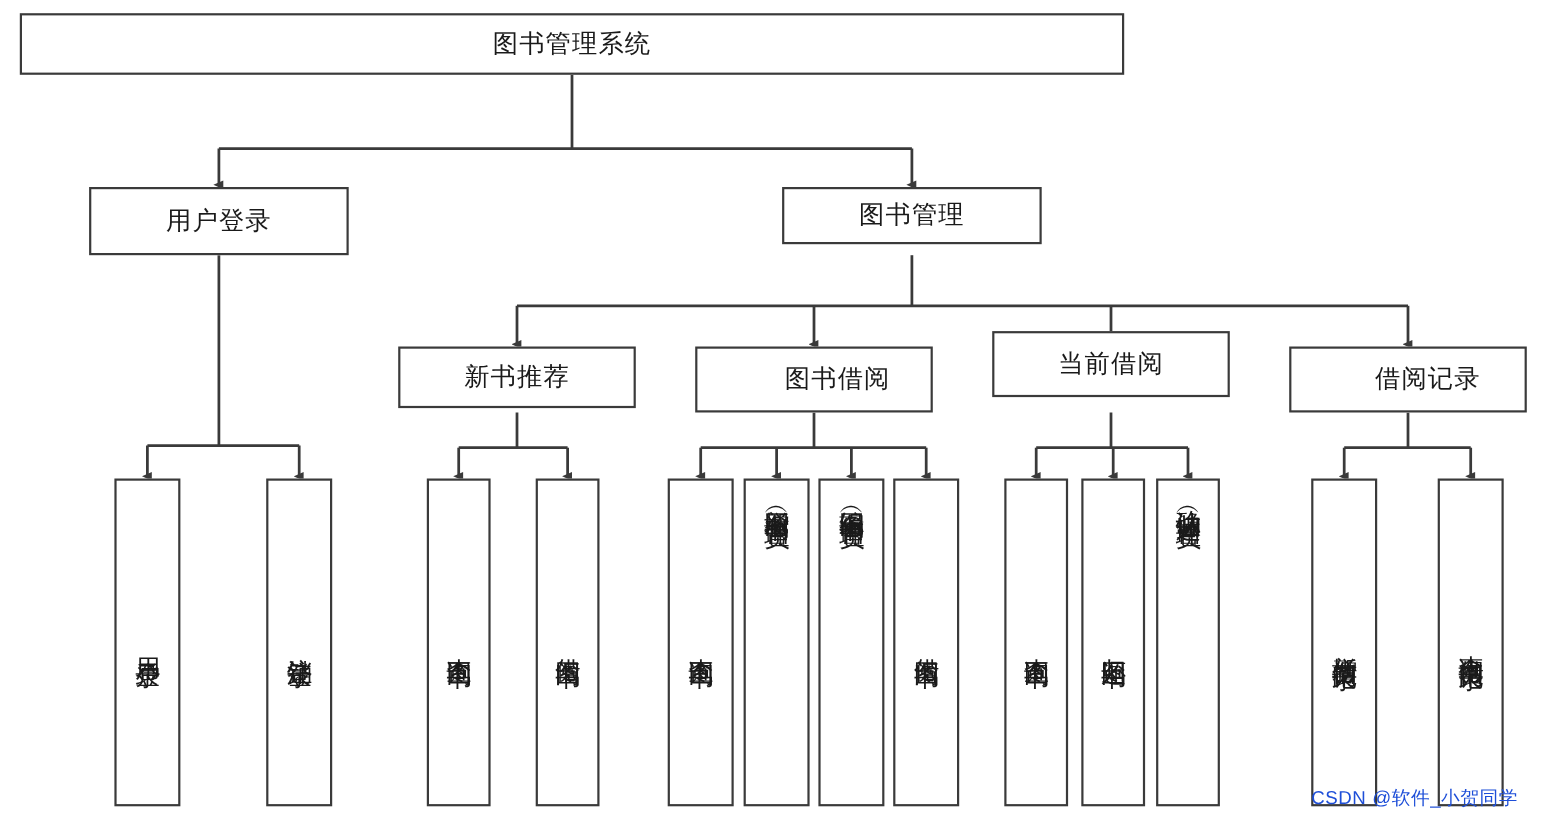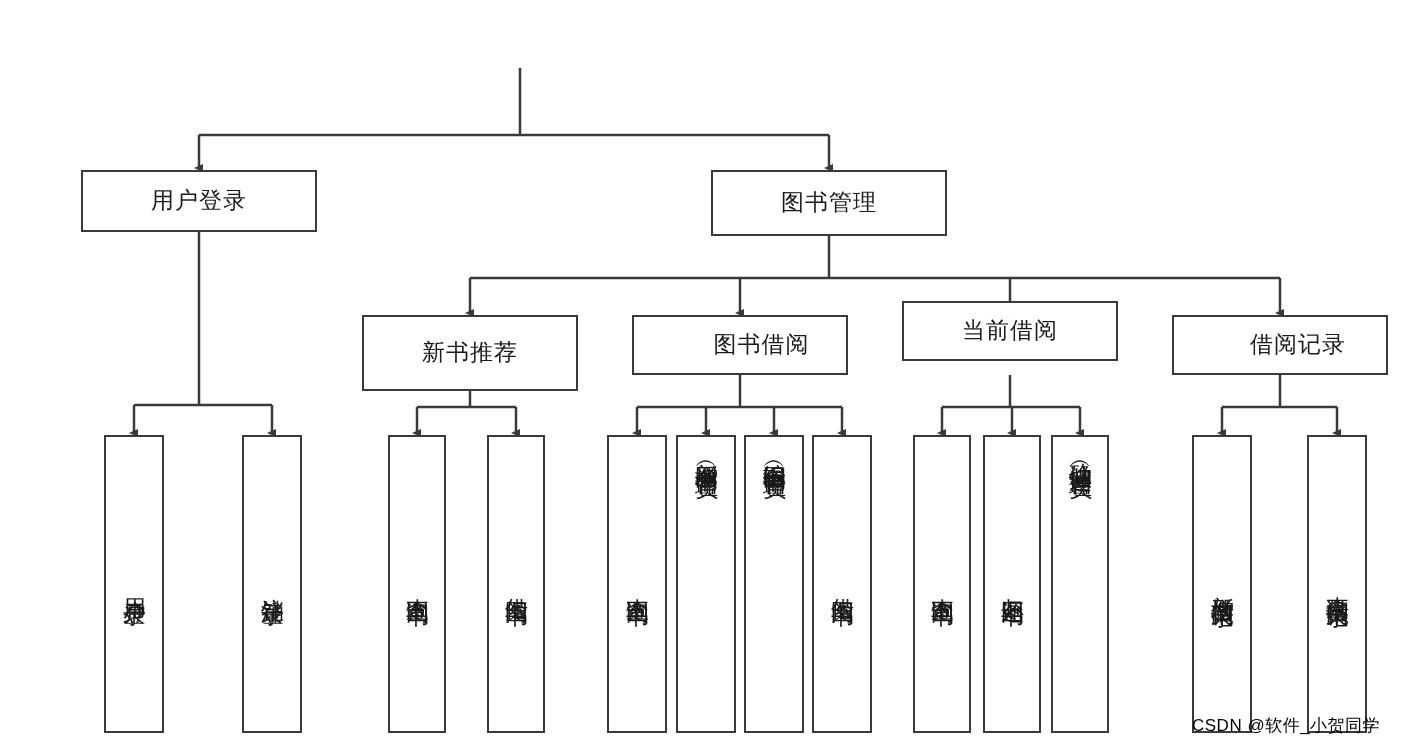--- a/index.html
+++ b/index.html
@@ -56,21 +56,21 @@
     white-space: nowrap;
     display: block;
   }
   .node.vertical.centered {
     align-items: center;
     padding-top: 0;
   }
   .watermark {
     position: absolute;
     font-size: 17px;
-    color: #000000;
+    color: #1d4ed8;
     white-space: nowrap;
     letter-spacing: 0.5px;
   }
 </style>
 </head>
 <body>
 
 <div id="diagram-root">
 
   <svg class="connectors" viewBox="0 0 1405 747">
@@ -109,32 +109,35 @@
         <path d="M942,407 L942,433" marker-end="url(#arrowhead)"></path>
         <path d="M1012,407 L1012,433" marker-end="url(#arrowhead)"></path>
         <path d="M1080,407 L1080,433" marker-end="url(#arrowhead)"></path>
         <path d="M1280,375 L1280,407"></path>
         <path d="M1222,407 L1337,407"></path>
         <path d="M1222,407 L1222,433" marker-end="url(#arrowhead)"></path>
         <path d="M1337,407 L1337,433" marker-end="url(#arrowhead)"></path>
       </g>
   </svg>
 
+  <div class="node horizontal" id="node-root" style="left: 18px; top: 12px; width: 1004px; height: 56px;">
+    <span>图书管理系统</span>
+  </div>
 
   <div id="layer-l2">
       <div class="node horizontal" id="node-user-login" style="left: 81px; top: 170px; width: 236px; height: 62px;">
         <span>用户登录</span>
       </div>
-      <div class="node horizontal" id="node-book-manage" style="left: 711px; top: 170px; width: 236px; height: 66px;">
+      <div class="node horizontal" id="node-book-manage" style="left: 711px; top: 170px; width: 236px; height: 52px;">
         <span>图书管理</span>
       </div>
     </div>
 
   <div id="layer-l3">
-      <div class="node horizontal" id="node-new-book-rec" style="left: 362px; top: 315px; width: 216px; height: 76px; justify-content: center;">
+      <div class="node horizontal" id="node-new-book-rec" style="left: 362px; top: 315px; width: 216px; height: 56px; justify-content: center;">
         <span>新书推荐</span>
       </div>
       <div class="node horizontal" id="node-book-borrow" style="left: 632px; top: 315px; width: 216px; height: 60px; padding-left: 43px;">
         <span>图书借阅</span>
       </div>
       <div class="node horizontal" id="node-current-borrow" style="left: 902px; top: 301px; width: 216px; height: 60px;">
         <span>当前借阅</span>
       </div>
       <div class="node horizontal" id="node-borrow-record" style="left: 1172px; top: 315px; width: 216px; height: 60px; padding-left: 36px;">
         <span>借阅记录</span>

